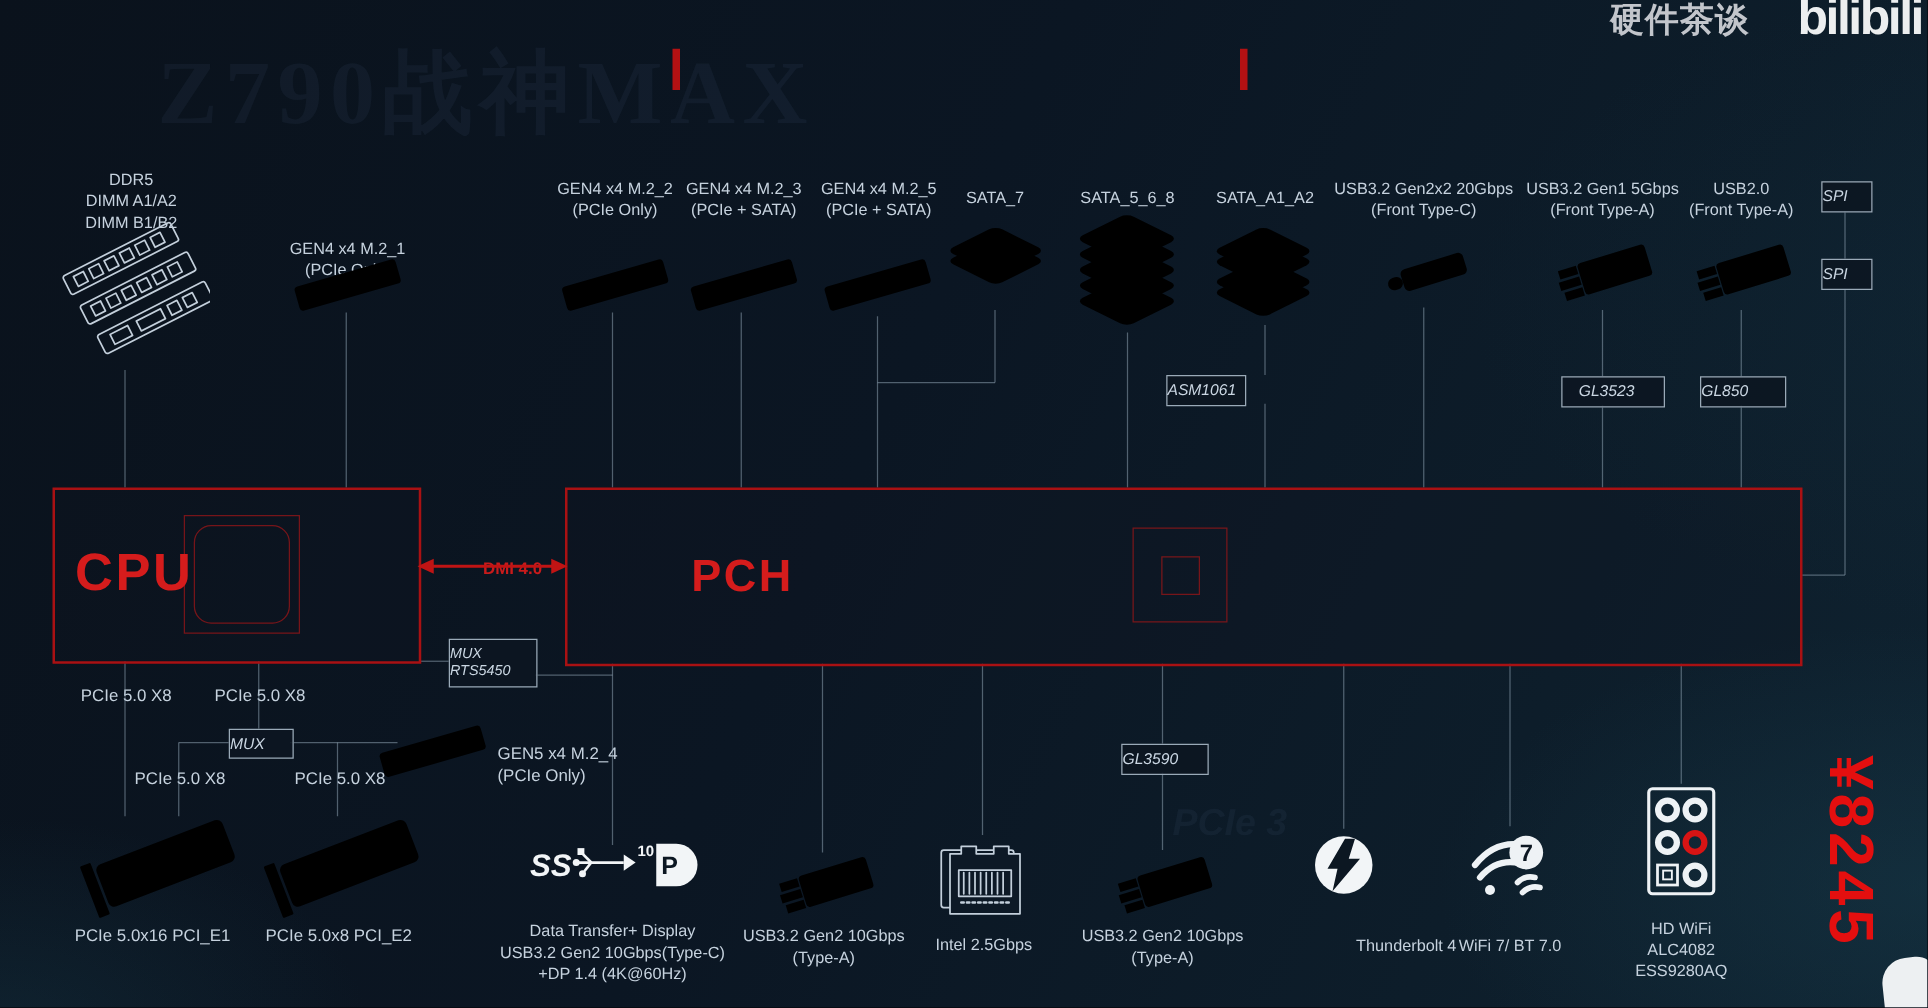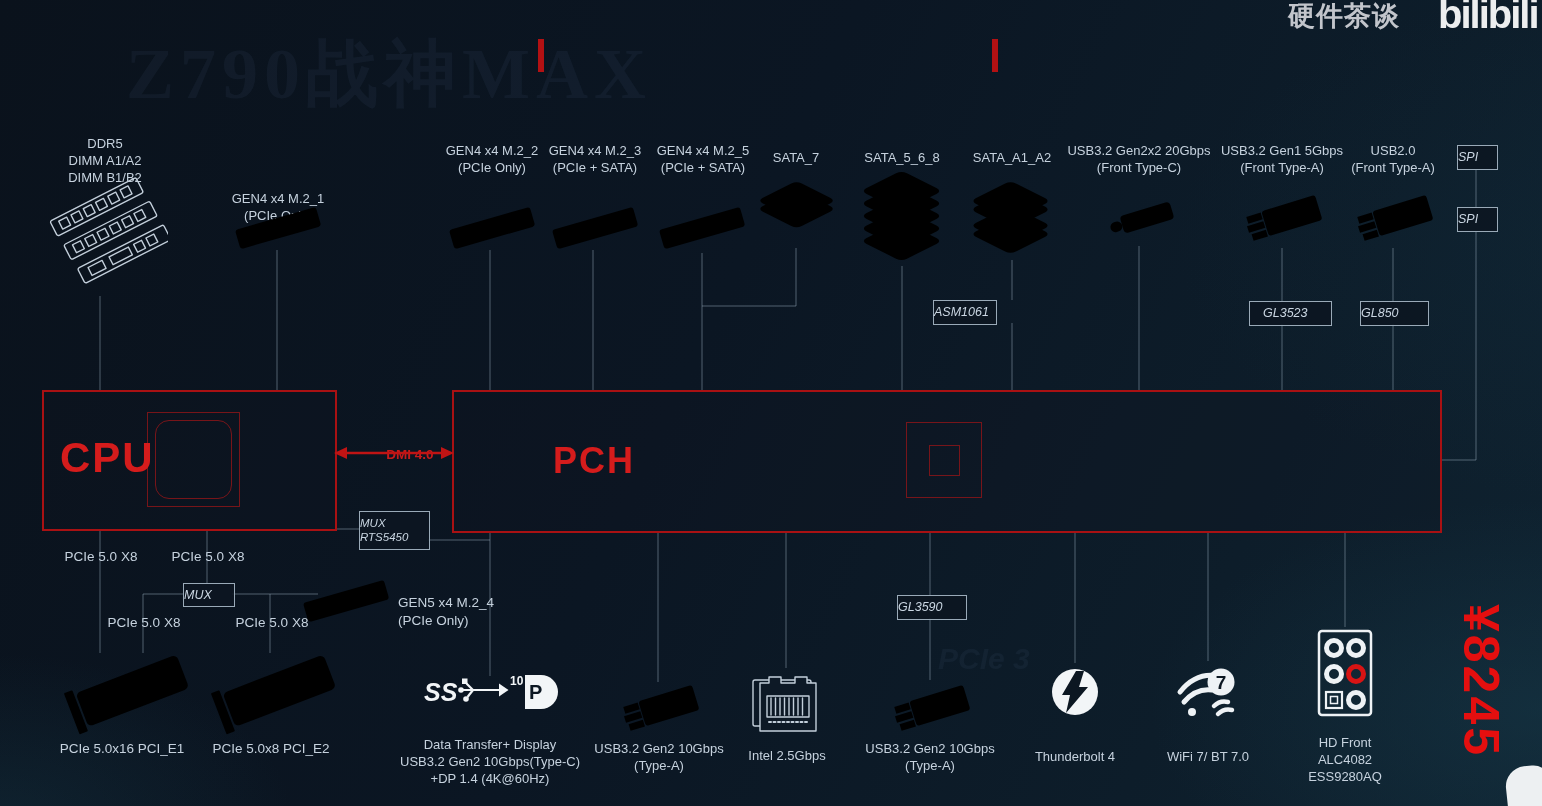--- a/index.html
+++ b/index.html
@@ -376,21 +376,21 @@
     </svg>
   <div class="lbl" style="left:930px;top:741px;">
     <div>USB3.2 Gen2 10Gbps</div>
     <div>(Type-A)</div>
   </div>
 
   <svg class="icon" style="left:1047px;top:664px;" width="56" height="56" viewBox="0 0 56 56">
     <circle cx="28" cy="28" r="23" fill="#f2f5f7"></circle>
     <path d="M29 7 L15 31 H23 L19 49 L41 23 H32 L37 7 Z" fill="#0c1722"></path>
   </svg>
-  <div class="lbl" style="left:1075px;top:749px;text-align:right;">Thunderbolt 4</div>
+  <div class="lbl" style="left:1125px;top:749px;text-align:right;">Thunderbolt 4</div>
 
   <svg class="icon" style="left:1176px;top:662px;" width="64" height="58" viewBox="0 0 64 58">
     <g stroke="#eef2f5" fill="none" stroke-linecap="round">
       <path d="M4 30 Q20 10 42 14" stroke-width="5"></path>
       <path d="M8 40 Q20 26 36 28" stroke-width="5"></path>
       <path d="M38 44 Q44 38 52 40" stroke-width="4.5"></path>
       <path d="M42 52 Q48 46 56 48" stroke-width="4.5"></path>
     </g>
     <circle cx="16" cy="50" r="4" fill="#eef2f5"></circle>
     <circle cx="45" cy="20" r="13.5" fill="#eef2f5"></circle>
@@ -404,21 +404,21 @@
       <circle cx="19" cy="20" r="7.5" stroke="#eef2f5"></circle>
       <circle cx="41" cy="20" r="7.5" stroke="#eef2f5"></circle>
       <circle cx="19" cy="46" r="7.5" stroke="#eef2f5"></circle>
       <circle cx="41" cy="46" r="7.5" stroke="#d81414"></circle>
       <circle cx="41" cy="72" r="7.5" stroke="#eef2f5"></circle>
     </g>
     <rect x="11" y="64" width="16" height="16" stroke="#eef2f5" stroke-width="2.2" fill="none"></rect>
     <rect x="15.5" y="68.5" width="7" height="7" stroke="#eef2f5" stroke-width="1.5" fill="none"></rect>
   </svg>
   <div class="lbl" style="left:1345px;top:735px;">
-    <div>HD Front</div>
+    <div>HD WiFi</div>
     <div>ALC4082</div>
     <div>ESS9280AQ</div>
   </div>
 
   <div class="price" style="left:1510px;top:604px;">¥8245</div>
   <div class="corner-blob"></div>
 
 </div>
 
 </body></html>

